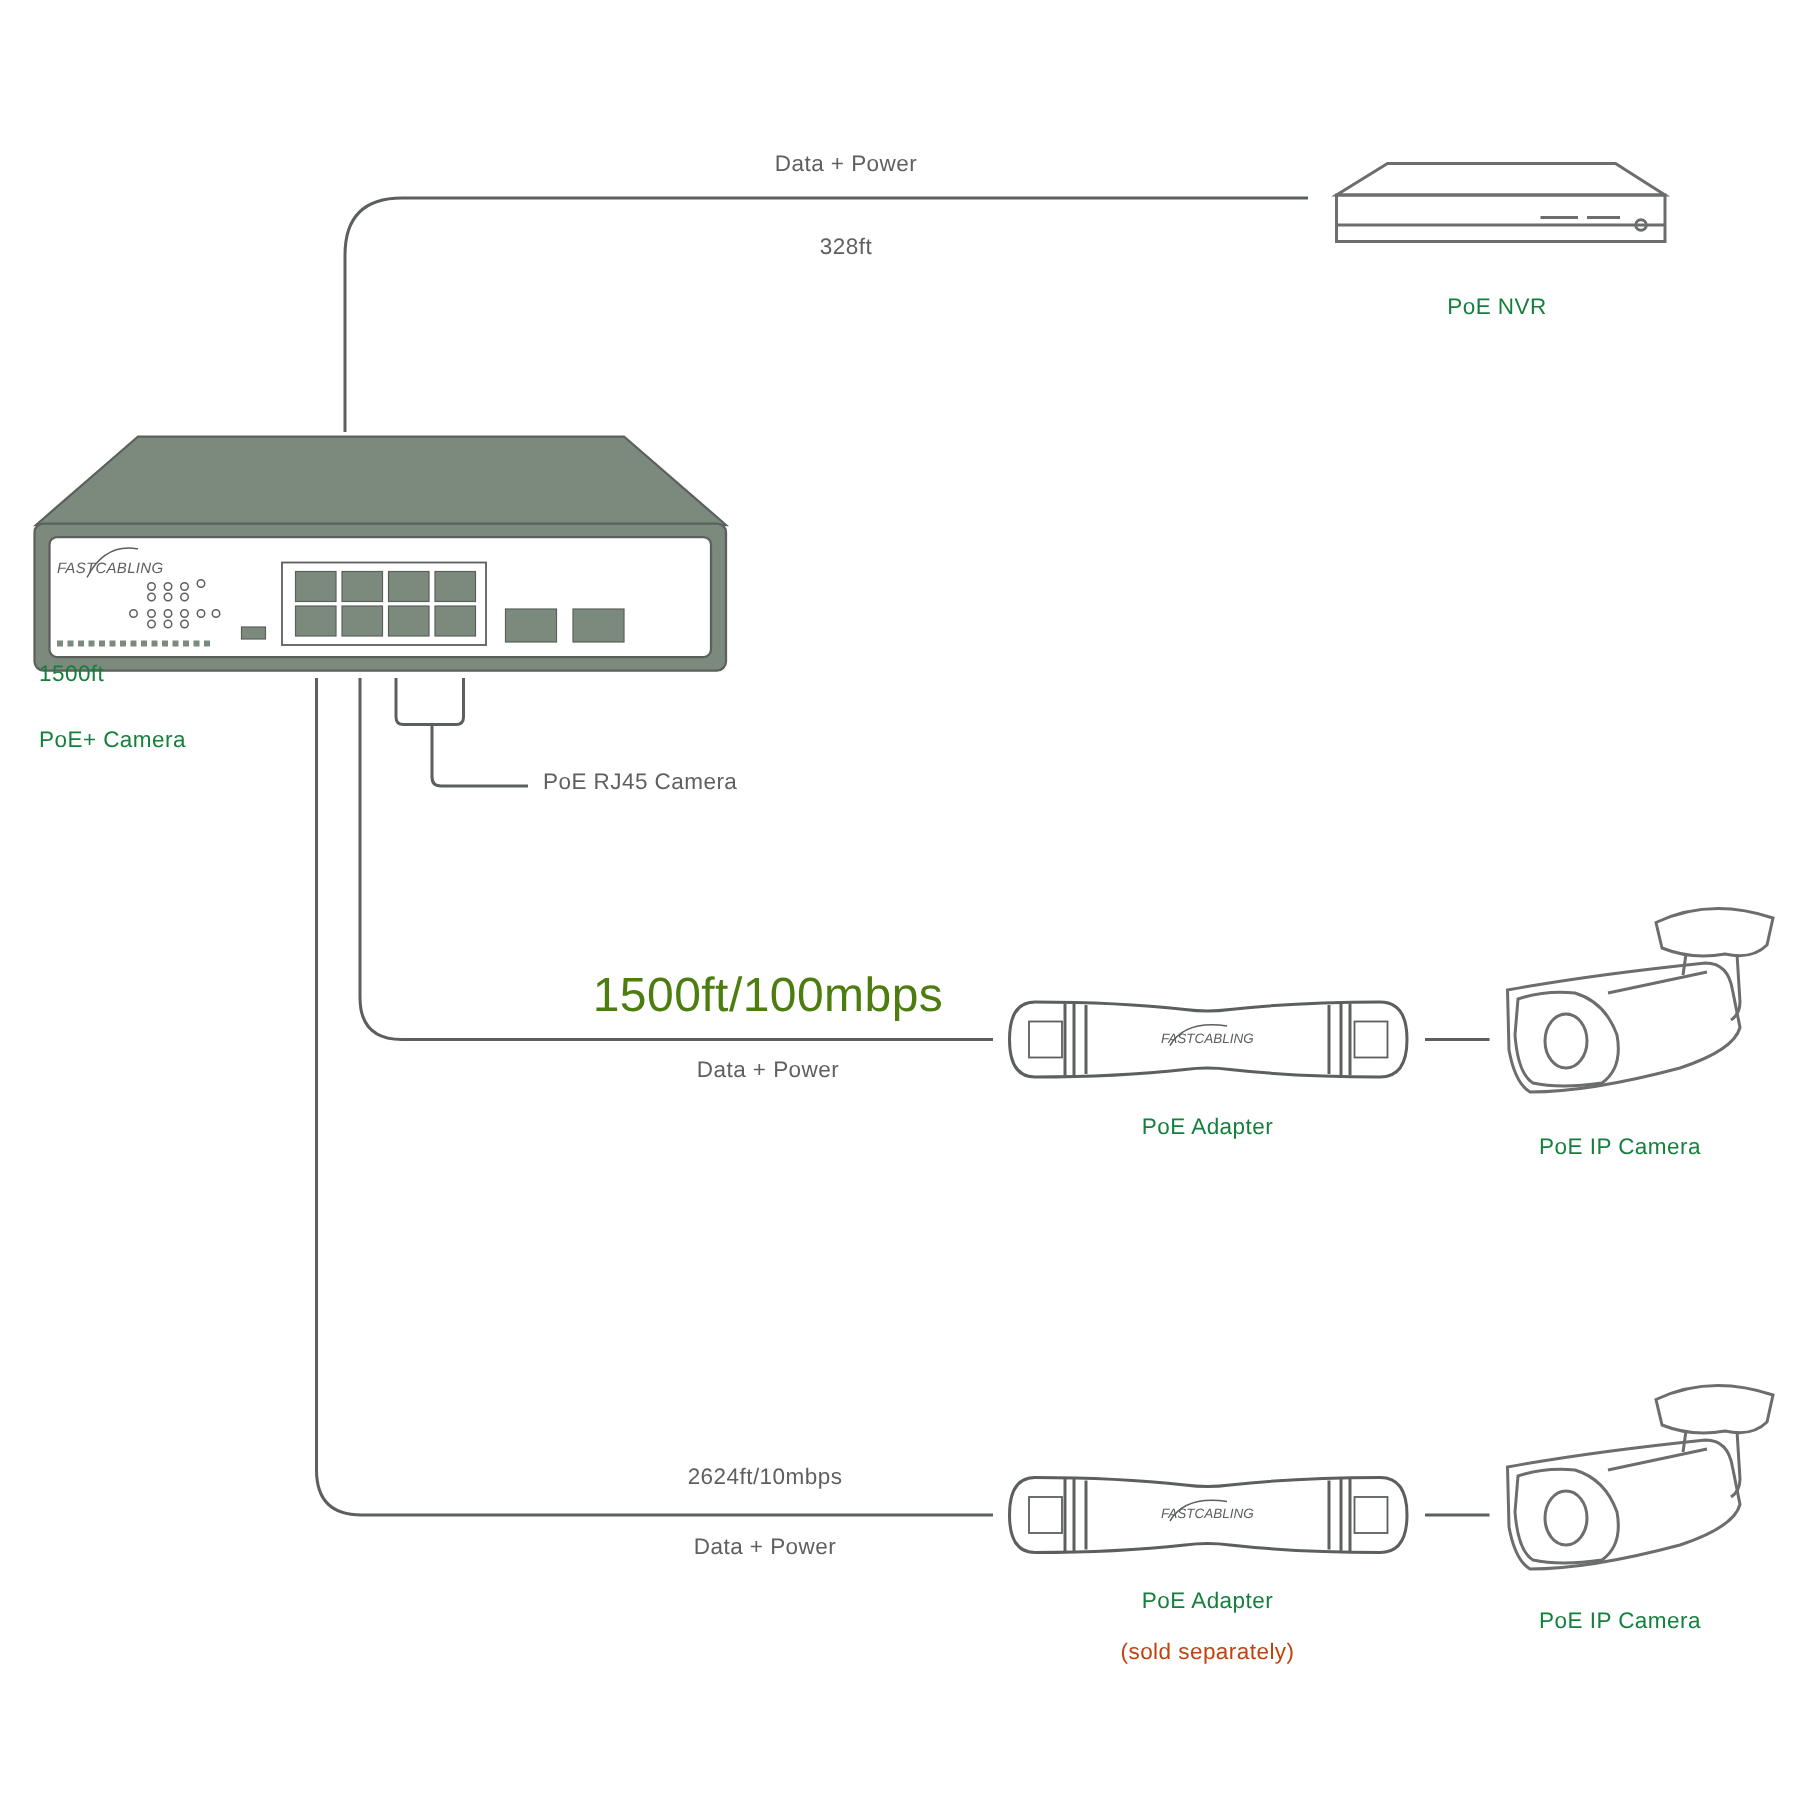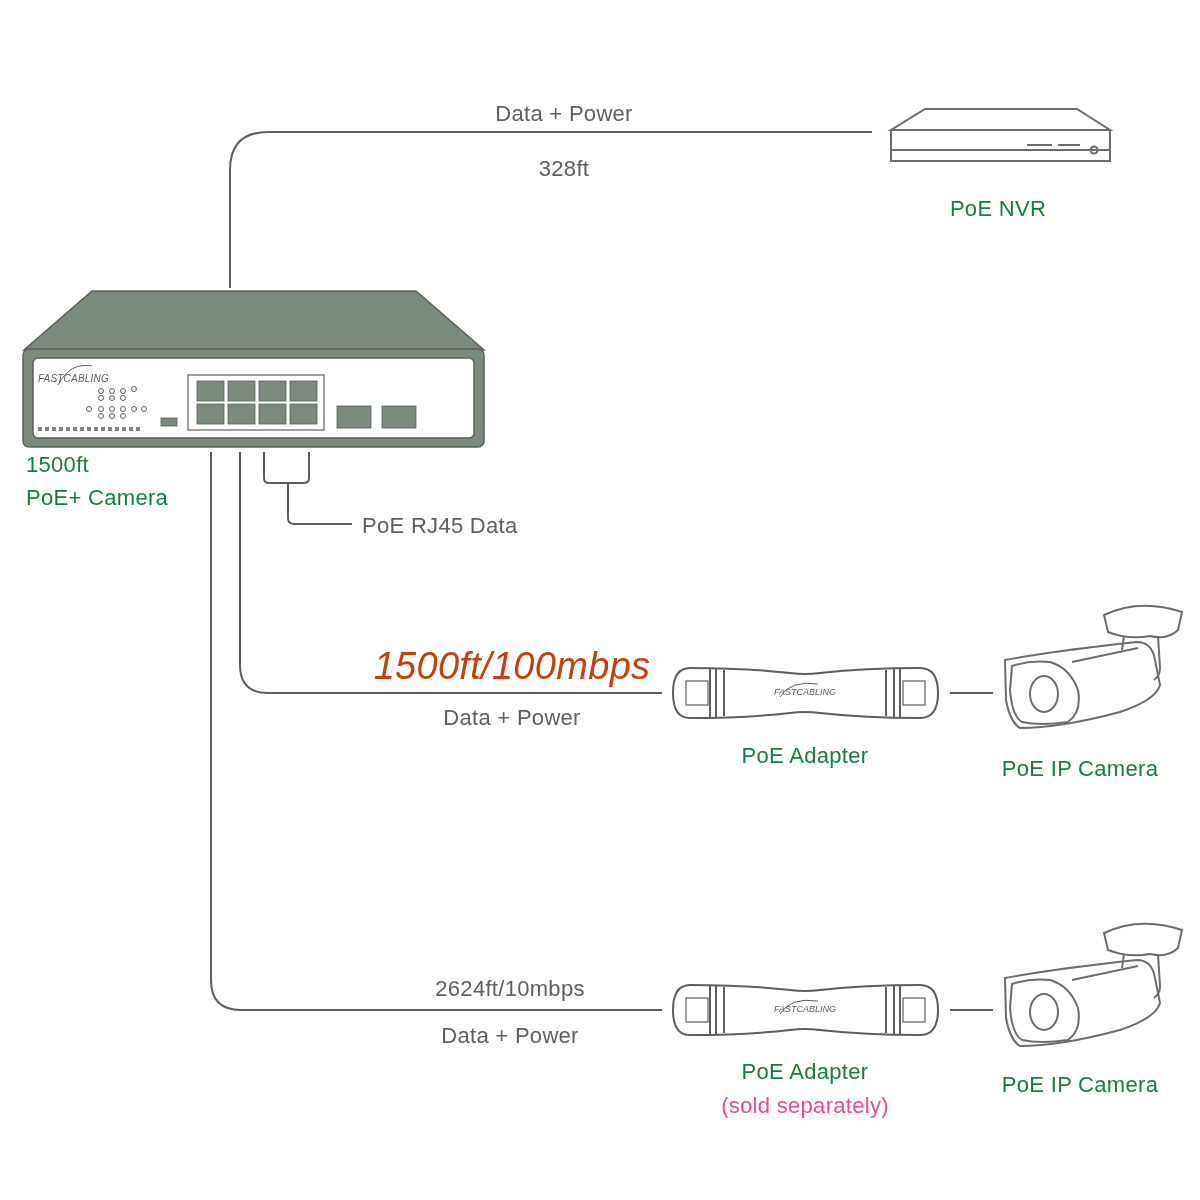--- a/index.html
+++ b/index.html
@@ -1,20 +1,20 @@
 <!DOCTYPE html>
 <html><head>
   <meta charset="utf-8">
   <style>
     html, body { margin: 0; padding: 0; background: #ffffff; }
     body { width: 1200px; height: 1200px; position: relative; overflow: hidden; font-family: "Liberation Sans", "DejaVu Sans", sans-serif; }
-    .lbl { position: absolute; color: #5f5f5f; font-size: 22px; white-space: nowrap; letter-spacing: 0.3px; }
+    .lbl { position: absolute; color: #5f5f5f; font-size: 15px; white-space: nowrap; letter-spacing: 0.3px; }
     .lbl.dark { color: #15803d; }
-    .lbl.big { font-size: 38px; color: #c2410c; font-style: italic; }
-    .lbl.red { color: #ec4899; }
+    .lbl.big { font-size: 32px; color: #4d7c0f; }
+    .lbl.red { color: #c2410c; }
     .center { transform: translateX(-50%); }
     svg.diagram { position: absolute; left: 0; top: 0; }
   </style>
 </head>
 <body>
 
 <svg class="diagram" width="1200" height="1200" viewBox="0 0 1200 1200">
 
   <g fill="none" stroke="#5b605c" stroke-width="2">
     <path d="M230 288 V170 Q230 132 268 132 H872"></path>
@@ -140,23 +140,23 @@
     <path d="M1012 666 Q1030 660 1050 662 Q1070 668 1078 690 Q1082 712 1068 722 Q1040 726 1022 722 Q1012 716 1010 690 Z"></path>
     <ellipse cx="1044" cy="694" rx="14" ry="18"></ellipse>
     <line x1="1072" y1="662" x2="1138" y2="648"></line>
   </g>
 </svg>
 
 <div class="lbl center" style="left:564px; top:101px;">Data + Power</div>
 <div class="lbl center" style="left:564px; top:156px;">328ft</div>
 <div class="lbl dark center" style="left:998px; top:196px;">PoE NVR</div>
 
-<div class="lbl dark" style="left:26px; top:452px;text-align:right;">1500ft</div>
+<div class="lbl dark" style="left:26px; top:441px;text-align:right;">1500ft</div>
 <div class="lbl dark" style="left:26px; top:485px;">PoE+ Camera</div>
-<div class="lbl" style="left:362px; top:513px;">PoE RJ45 Data</div>
+<div class="lbl" style="left:362px; top:513px;">PoE RJ45 Camera</div>
 
 <div class="lbl big center" style="left:512px; top:645px;">1500ft/100mbps</div>
 <div class="lbl center" style="left:512px; top:705px;">Data + Power</div>
 <div class="lbl dark center" style="left:805px; top:743px;">PoE Adapter</div>
 <div class="lbl dark center" style="left:1080px; top:756px;">PoE IP Camera</div>
 
 <div class="lbl center" style="left:510px; top:976px;text-align:center;">2624ft/10mbps</div>
 <div class="lbl center" style="left:510px; top:1023px;">Data + Power</div>
 <div class="lbl dark center" style="left:805px; top:1059px;">PoE Adapter</div>
 <div class="lbl red center" style="left:805px; top:1093px;">(sold separately)</div>

